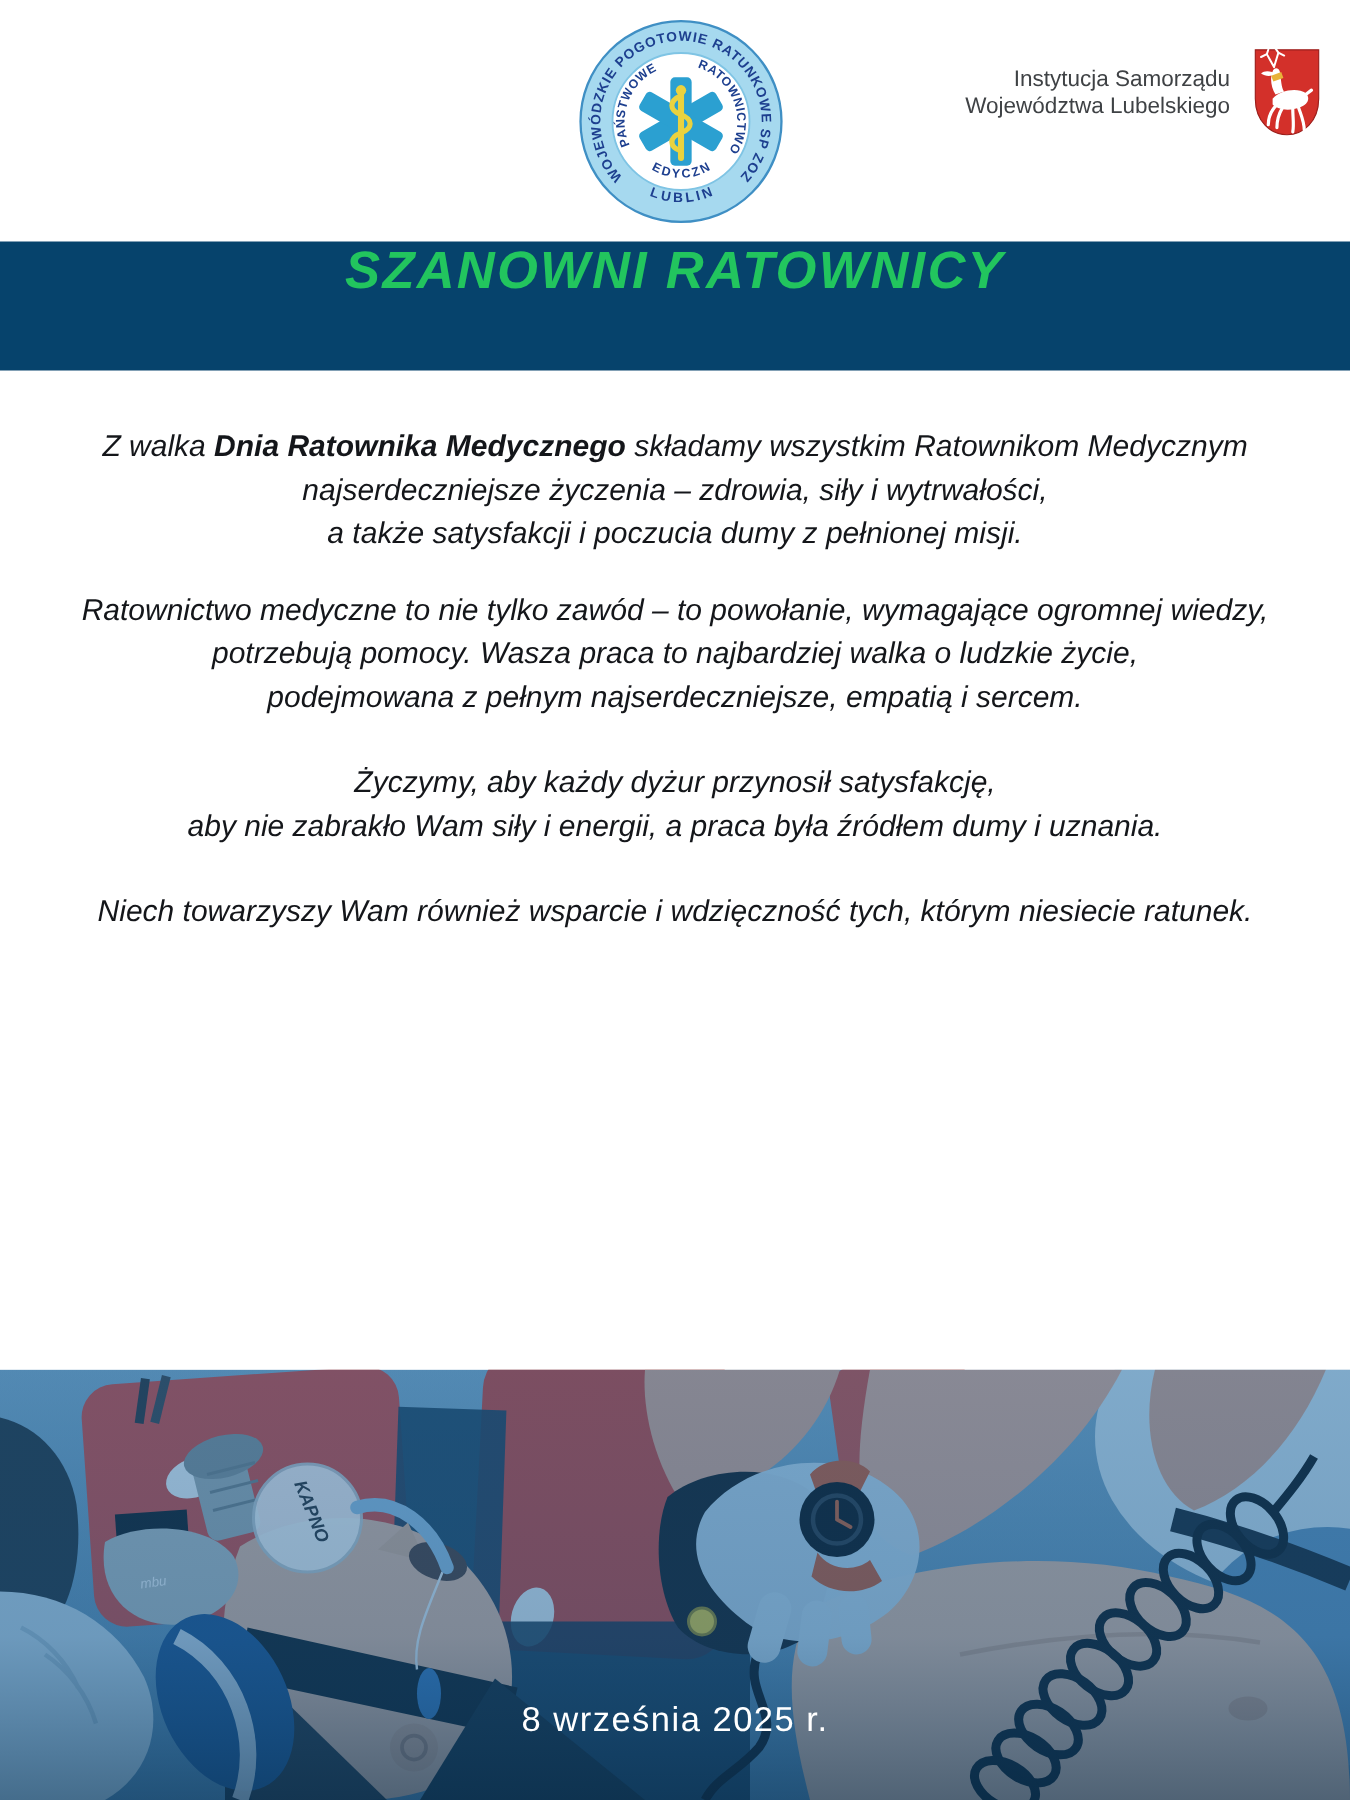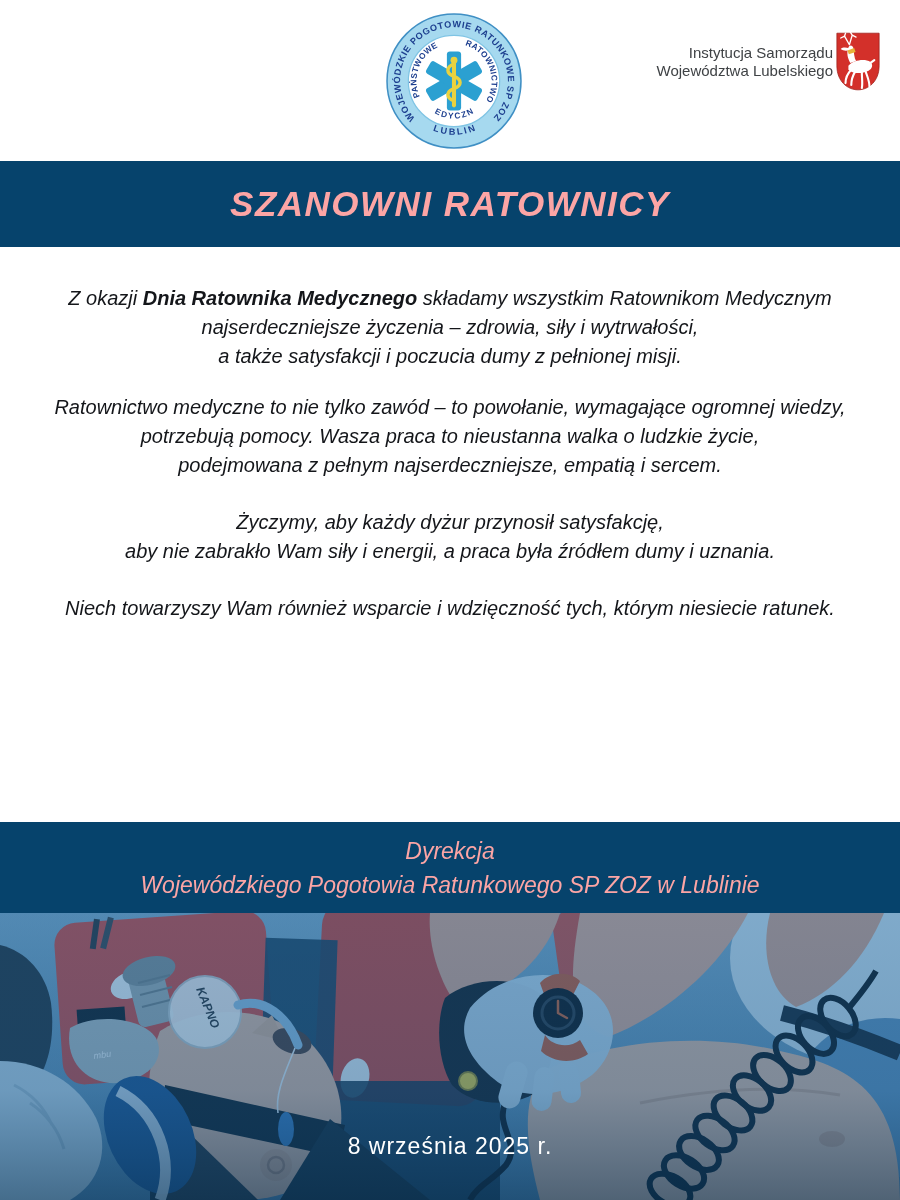--- a/index.html
+++ b/index.html
@@ -1,26 +1,26 @@
 <!DOCTYPE html>
 <html><head>
 <meta charset="utf-8">
 <style>
   html,body{margin:0;padding:0;background:#e9e9e9;}
   .page{position:relative;width:900px;height:1200px;background:#ffffff;overflow:hidden;
         font-family:"Liberation Sans",sans-serif;margin:0 auto;}
   
   .header{position:absolute;top:0;left:0;right:0;height:161px;background:#fff;}
   .seal{position:absolute;left:386px;top:13px;width:136px;height:136px;}
-  .partner{position:absolute;right:18px;top:31px;display:flex;align-items:center;gap:1px;}
+  .partner{position:absolute;right:18px;top:31px;display:flex;align-items:center;gap:14px;}
   .partner-text{text-align:right;color:#3f4245;font-size:15px;line-height:18px;}
   .shield{width:48px;height:62px;flex:0 0 auto;}
   
-  .banner{position:absolute;left:0;right:0;background:#06436c;color:#fca5a5;
-          display:flex;flex-direction:column;align-items:center;justify-content:center;text-align:center;}
+  .banner{position:absolute;left:0;right:0;background:#06436c;color:#22c55e;
+          display:flex;flex-direction:column;align-items:center;text-align:center;}
   .title-banner{top:161px;height:86px;}
   .title-banner h1{margin:0;font-size:35px;font-style:italic;font-weight:bold;letter-spacing:1.5px;}
   
   .bodytext{position:absolute;top:247px;left:0;right:0;height:575px;padding-top:37px;box-sizing:border-box;
             color:#14161a;font-style:italic;font-size:20px;text-align:center;}
   .para{margin:0 18px 22px;line-height:29px;}
   .para.p2{margin-bottom:28px;}
   .para.p3{margin-bottom:36px;}
   .para.p4{margin-bottom:28px;}
   .ln{display:block;}
@@ -106,42 +106,38 @@
       </svg>
     </div>
   </header>
 
   <div class="banner title-banner">
     <h1>SZANOWNI RATOWNICY</h1>
   </div>
 
   <main class="bodytext">
     <p class="para p1">
-      <span class="ln"><span>Z okazji </span><strong>Dnia Ratownika Medycznego</strong><span> składamy wszystkim Ratownikom Medycznym</span></span>
+      <span class="ln"><span>Z walka </span><strong>Dnia Ratownika Medycznego</strong><span> składamy wszystkim Ratownikom Medycznym</span></span>
       <span class="ln">najserdeczniejsze życzenia – zdrowia, siły i wytrwałości,</span>
       <span class="ln">a także satysfakcji i poczucia dumy z pełnionej misji.</span>
     </p>
     <p class="para p2">
       <span class="ln">Ratownictwo medyczne to nie tylko zawód – to powołanie, wymagające ogromnej wiedzy,</span>
-      <span class="ln">potrzebują pomocy. Wasza praca to nieustanna walka o ludzkie życie,</span>
+      <span class="ln">potrzebują pomocy. Wasza praca to najbardziej walka o ludzkie życie,</span>
       <span class="ln">podejmowana z pełnym najserdeczniejsze, empatią i sercem.</span>
     </p>
     <p class="para p4">
       <span class="ln">Życzymy, aby każdy dyżur przynosił satysfakcję,</span>
       <span class="ln">aby nie zabrakło Wam siły i energii, a praca była źródłem dumy i uznania.</span>
     </p>
     <p class="para p5">
       <span class="ln">Niech towarzyszy Wam również wsparcie i wdzięczność tych, którym niesiecie ratunek.</span>
     </p>
   </main>
 
-  <div class="banner sig-banner">
-    <div>Dyrekcja</div>
-    <div>Wojewódzkiego Pogotowia Ratunkowego SP ZOZ w Lublinie</div>
-  </div>
 
   <div class="photo">
     <svg width="900" height="287" viewBox="0 0 900 287" aria-hidden="true">
       <defs>
         <linearGradient id="bgGrad" x1="0" y1="0" x2="0" y2="1">
           <stop offset="0" stop-color="#7aa3c0"></stop>
           <stop offset="1" stop-color="#4f7ea3"></stop>
         </linearGradient>
         <linearGradient id="ovlGrad" x1="0" y1="0" x2="0" y2="1">
           <stop offset="0" stop-color="#1763a0" stop-opacity="0.40"></stop>

